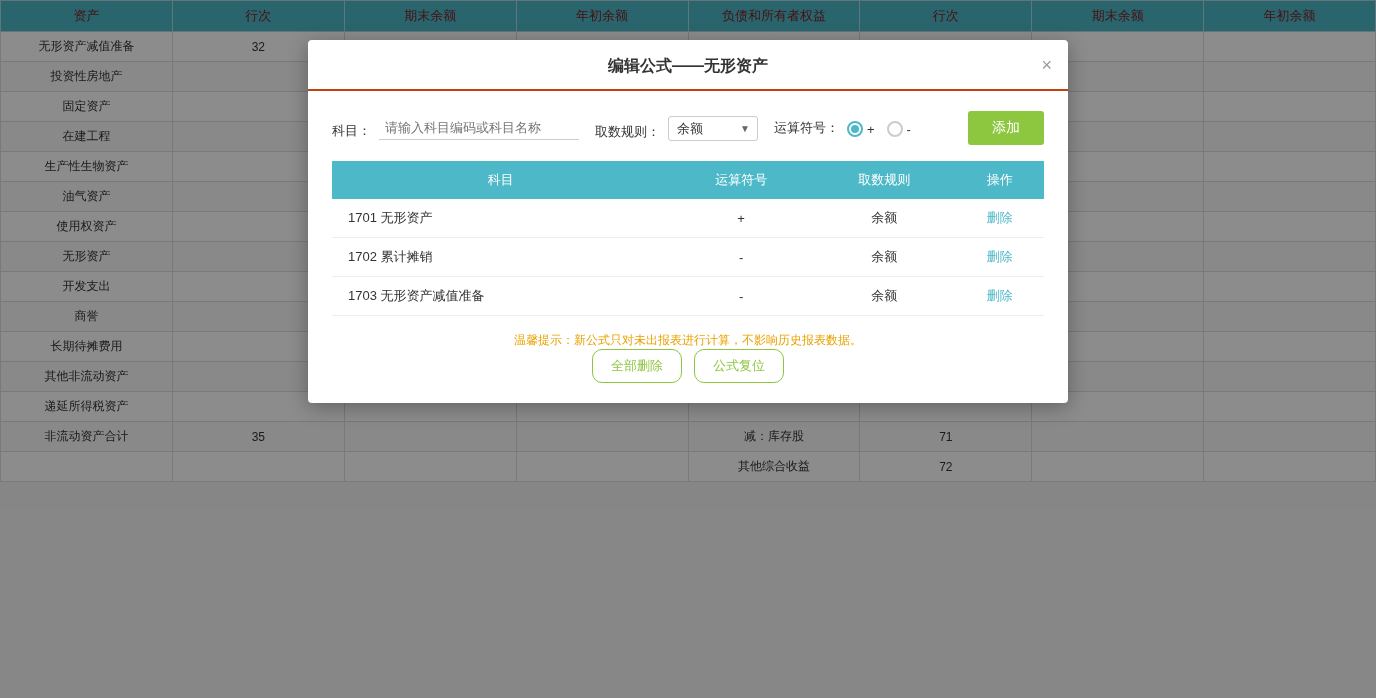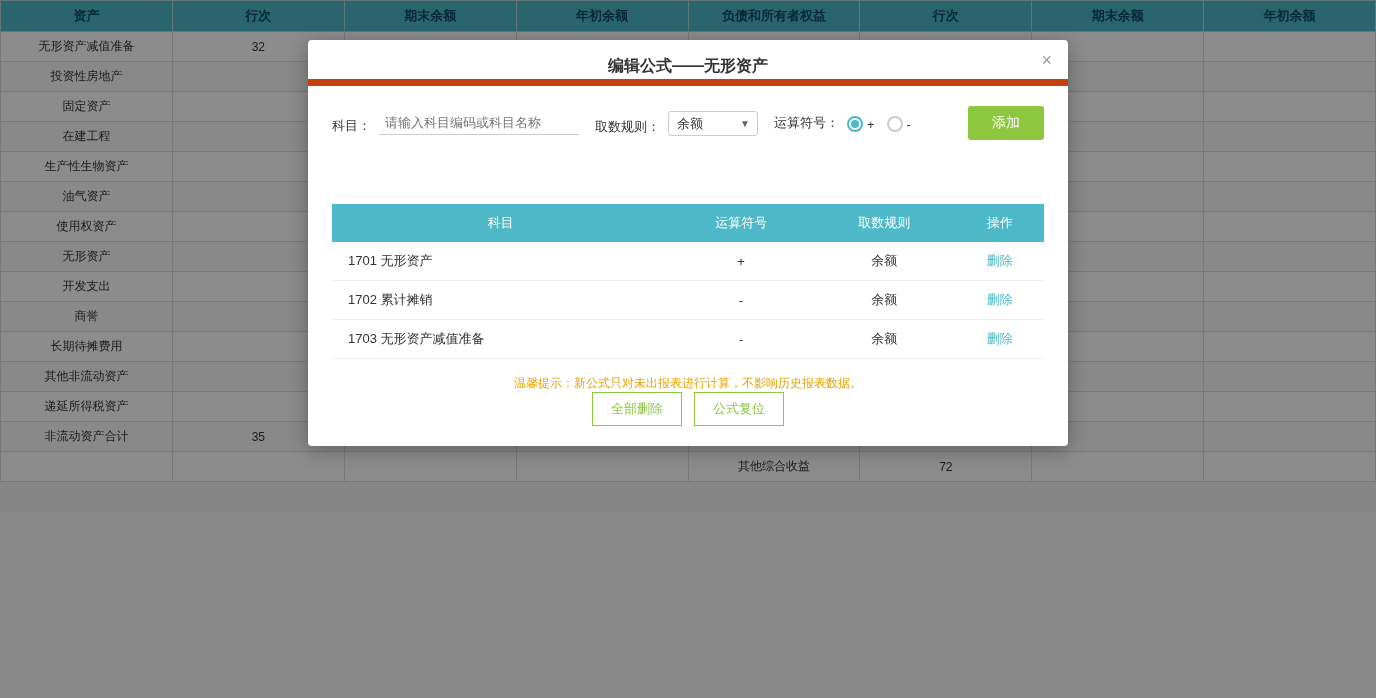--- a/index.html
+++ b/index.html
@@ -20,24 +20,24 @@
     }
 
     .bg-table {
       width: 100%;
       border-collapse: collapse;
       table-layout: fixed;
     }
 
     .bg-table th {
       background: #4db8c8;
-      color: #0c4a6e;
+      color: #7f1d1d;
       padding: 6px 8px;
       border: 1px solid #b0d8e0;
-      font-weight: bold;
+      font-weight: normal;
       font-size: 13px;
       text-align: center;
     }
 
     .bg-table td {
       border: 1px solid #ddd;
       padding: 6px 8px;
       font-size: 12px;
       color: #333;
       text-align: center;
@@ -64,22 +64,22 @@
     .dialog {
       background: #fff;
       border-radius: 4px;
       width: 760px;
       box-shadow: 0 4px 20px rgba(0,0,0,0.3);
       position: relative;
       padding-bottom: 20px;
     }
 
     .dialog-header {
-      padding: 16px 20px 2px;
-      border-bottom: 7px solid #c2410c;
+      padding: 16px 20px 12px;
+      border-bottom: 2px solid #c2410c;
       text-align: center;
       position: relative;
     }
 
     .dialog-title {
       font-size: 16px;
       font-weight: bold;
       color: #333;
     }
 
@@ -208,21 +208,20 @@
     }
 
     
     .table-wrapper {
       padding: 0 24px;
     }
 
     .data-table {
       width: 100%;
       border-collapse: collapse;
-      margin-top: 48px;
     }
 
     .data-table thead tr th {
       background: #4db8c8;
       color: #fff;
       padding: 10px 8px;
       text-align: center;
       font-weight: normal;
       font-size: 13px;
     }
@@ -264,21 +263,21 @@
 
     .footer-btns {
       display: flex;
       gap: 12px;
     }
 
     .btn-outline {
       border: 1px solid #8dc63f;
       background: #fff;
       color: #8dc63f;
-      border-radius: 0;
+      border-radius: 10px;
       padding: 7px 18px;
       font-size: 13px;
       cursor: pointer;
     }
   </style>
 </head>
 <body>
 
 <div class="bg-table-wrapper">
 

